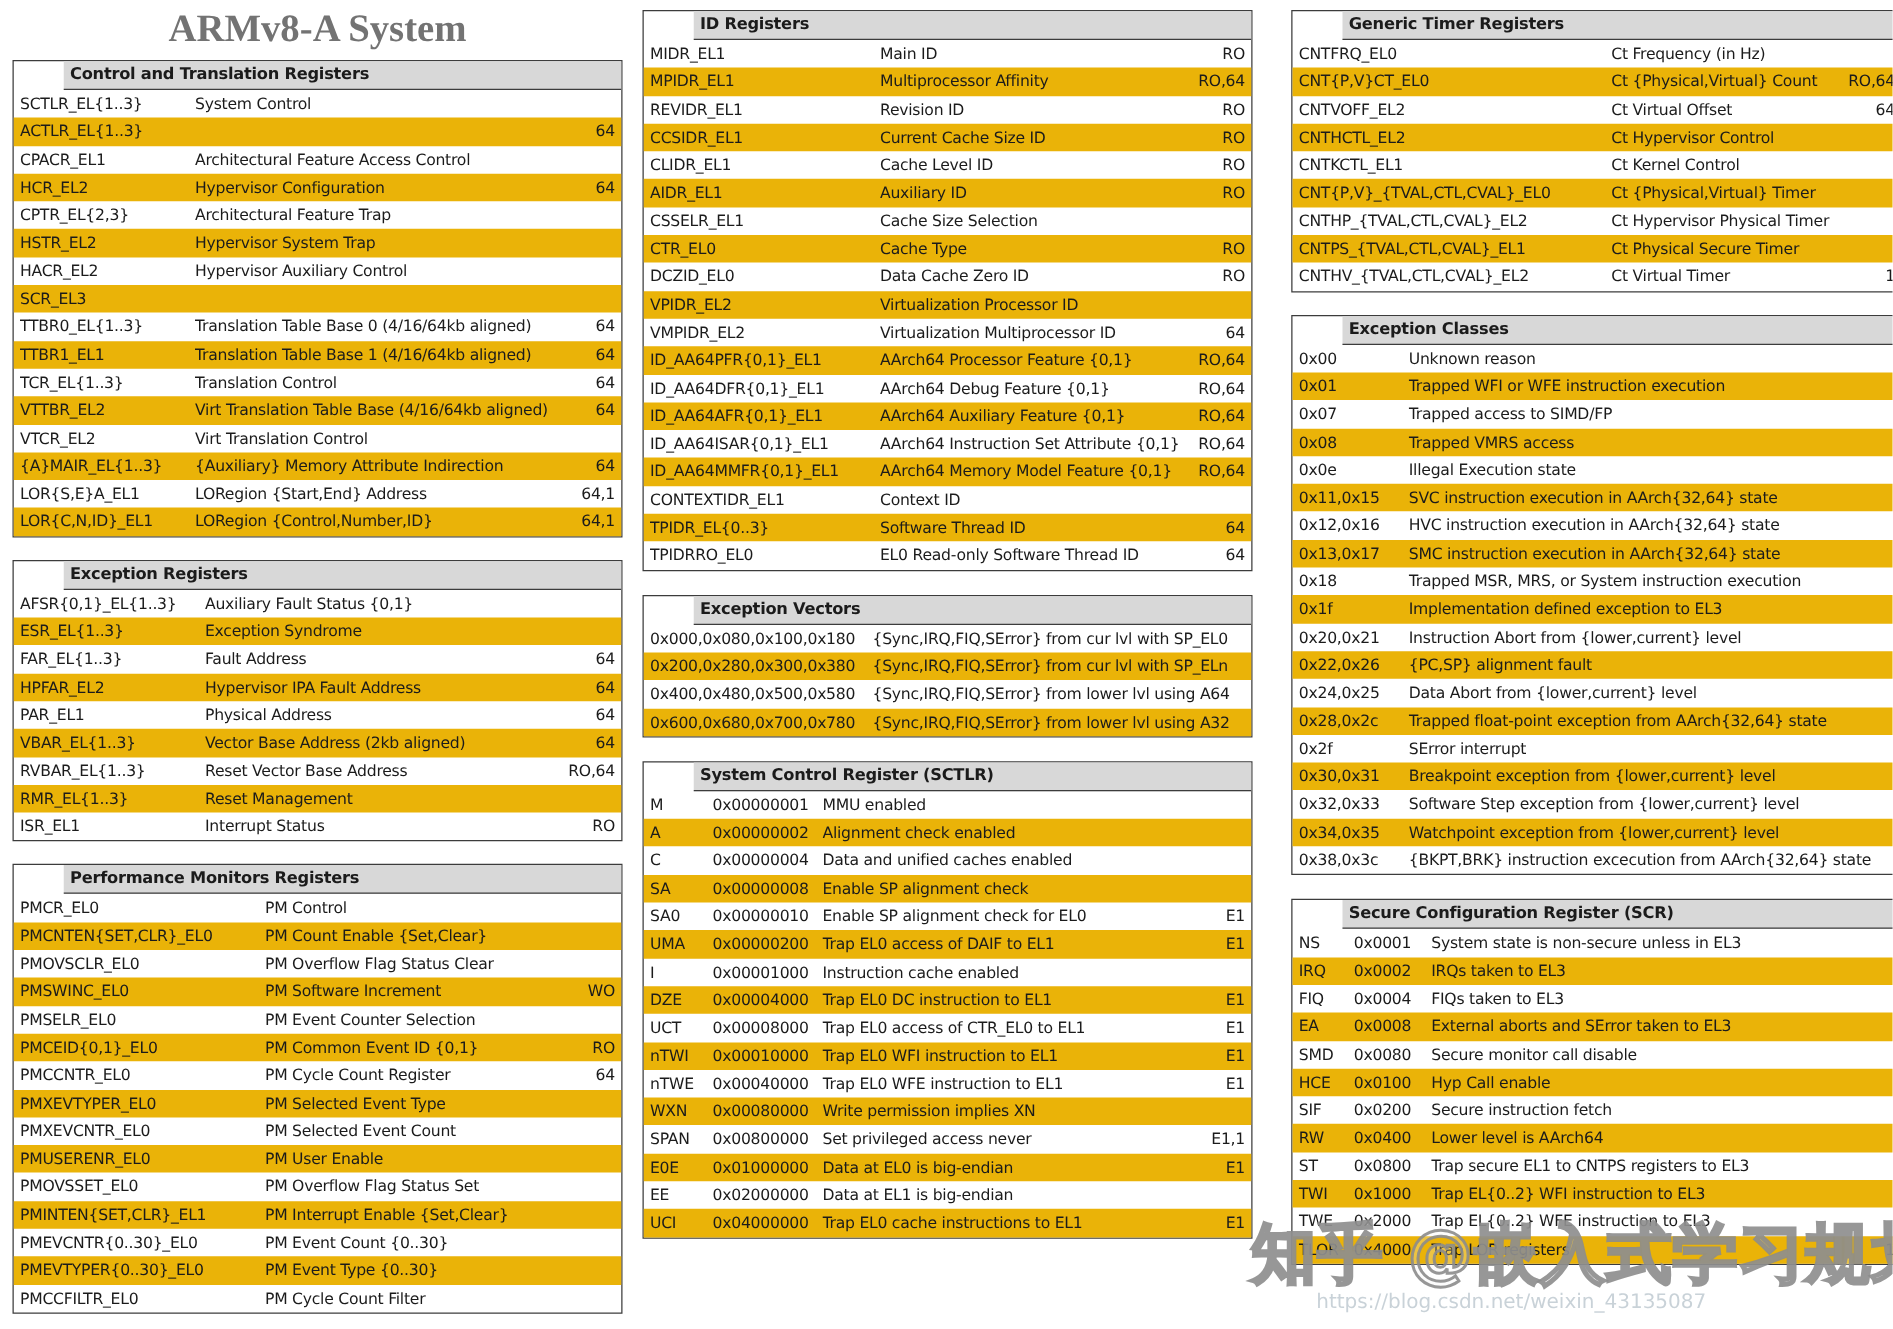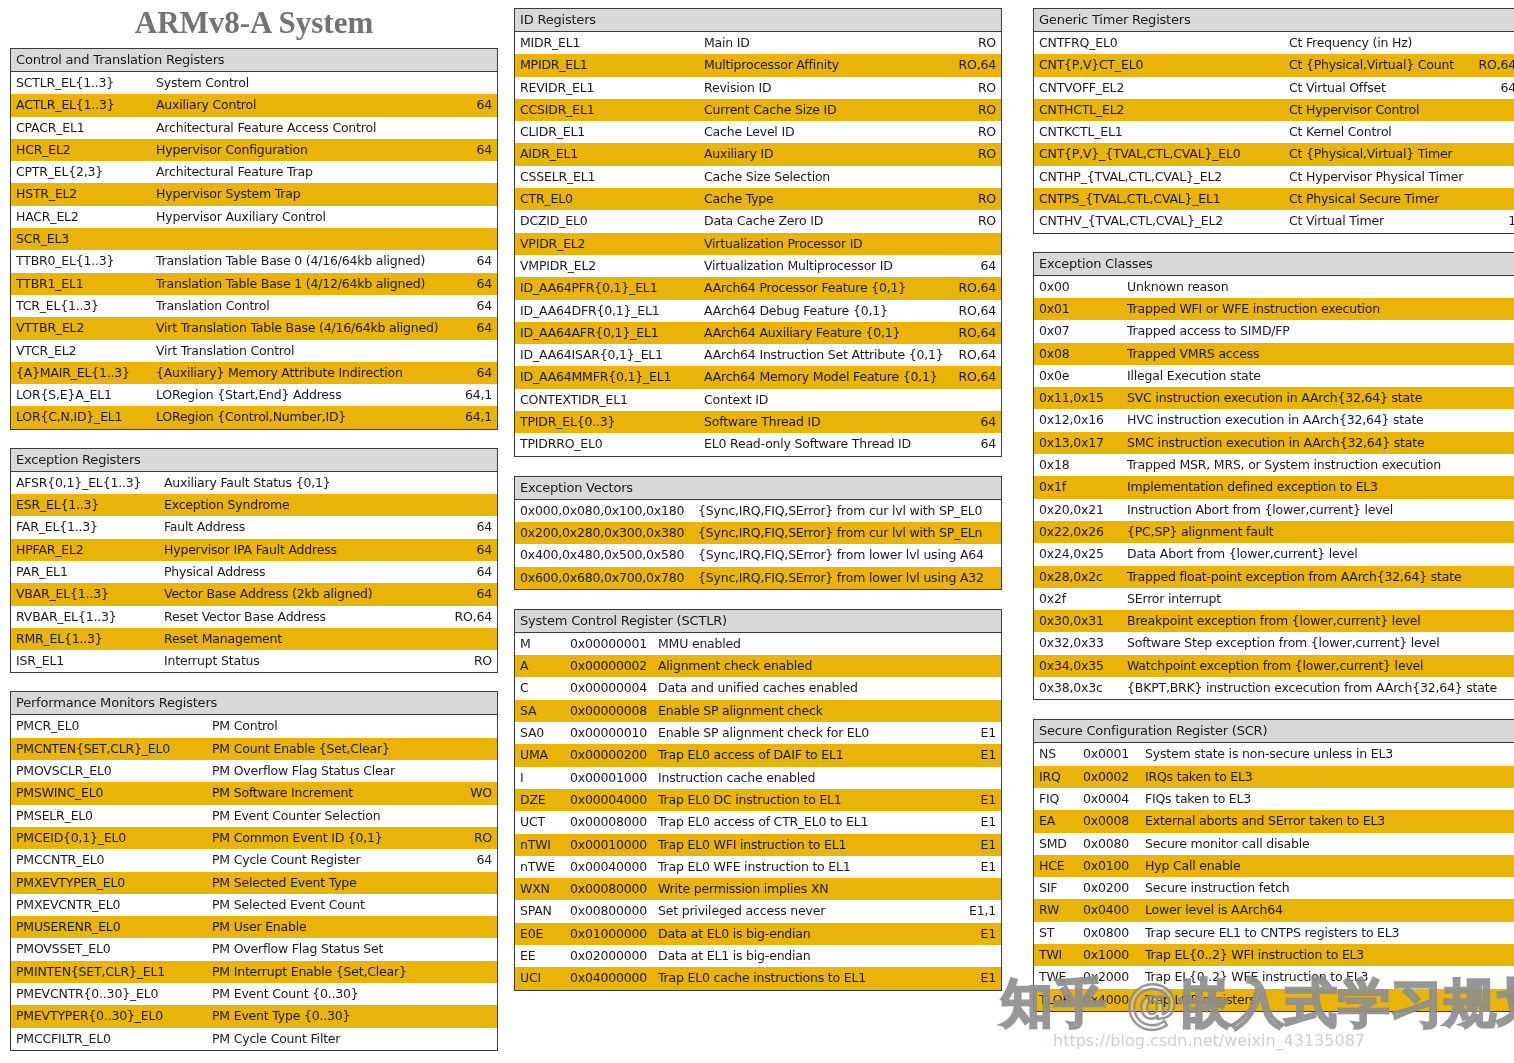--- a/index.html
+++ b/index.html
@@ -6,21 +6,21 @@
   body{width:1514px;height:1063px;position:relative;background:#ffffff;overflow:hidden;
        font-family:"DejaVu Sans",sans-serif;color:#1b1b1b;}
   .col{position:absolute;top:8px;}
   #col1{left:10px;top:4px;width:488px;}
   #col2{left:514px;width:488px;}
   #col3{left:1019px;width:489px;padding-left:14px;}
   .page-title{font-family:"Liberation Serif",serif;font-weight:bold;font-size:31px;
               text-align:center;height:38px;line-height:38px;margin-bottom:6px;color:#737373;}
   .tbl{border:1px solid #3c3c3c;background:#ffffff;}
   .tbl-hdr{height:22px;line-height:22px;background:#d8d8d8;border-bottom:1px solid #3c3c3c;
-           font-weight:normal;font-size:13px;letter-spacing:-0.2px;padding:0 5px;white-space:nowrap;overflow:hidden;}
+           font-weight:bold;font-size:13px;letter-spacing:-0.2px;padding:0 5px;white-space:nowrap;overflow:hidden;margin-left:40px;}
   .row{display:flex;height:22.3px;line-height:22.3px;padding:0 5px;font-size:12.5px;
        letter-spacing:-0.2px;white-space:nowrap;}
   .row.alt{background:#eab308;}
   .cell-name{flex:0 0 var(--nw);overflow:hidden;}
   .cell-hex{flex:0 0 var(--hw);overflow:hidden;}
   .cell-desc{flex:1 1 auto;overflow:hidden;}
   .cell-flag{flex:0 0 auto;margin-left:auto;padding-left:4px;}
   #wm-zhihu{position:absolute;left:1001px;top:969px;font-size:52px;font-weight:bold;
             white-space:nowrap;letter-spacing:1px;color:rgba(245,245,245,0.25);
             -webkit-text-stroke:2.4px rgba(140,140,140,0.9);z-index:5;}
@@ -35,21 +35,20 @@
   <div class="page-title">ARMv8-A System</div>
 <section class="tbl" style="margin-top: 6px; --nw: 140px;">
       <div class="tbl-hdr">Control and Translation Registers</div>
       <div class="row">
         <span class="cell-name">SCTLR_EL{1..3}</span>
         <span class="cell-desc">System Control</span>
         <span class="cell-flag"></span>
       </div>
       <div class="row alt">
         <span class="cell-name">ACTLR_EL{1..3}</span>
-        <span class="cell-desc">Auxiliary Control</span>
         <span class="cell-flag">64</span>
       </div>
       <div class="row">
         <span class="cell-name">CPACR_EL1</span>
         <span class="cell-desc">Architectural Feature Access Control</span>
         <span class="cell-flag"></span>
       </div>
       <div class="row alt">
         <span class="cell-name">HCR_EL2</span>
         <span class="cell-desc">Hypervisor Configuration</span>
@@ -74,21 +73,21 @@
         <span class="cell-name">SCR_EL3</span>
         <span class="cell-flag"></span>
       </div>
       <div class="row">
         <span class="cell-name">TTBR0_EL{1..3}</span>
         <span class="cell-desc">Translation Table Base 0 (4/16/64kb aligned)</span>
         <span class="cell-flag">64</span>
       </div>
       <div class="row alt">
         <span class="cell-name">TTBR1_EL1</span>
-        <span class="cell-desc">Translation Table Base 1 (4/12/64kb aligned)</span>
+        <span class="cell-desc">Translation Table Base 1 (4/16/64kb aligned)</span>
         <span class="cell-flag">64</span>
       </div>
       <div class="row">
         <span class="cell-name">TCR_EL{1..3}</span>
         <span class="cell-desc">Translation Control</span>
         <span class="cell-flag">64</span>
       </div>
       <div class="row alt">
         <span class="cell-name">VTTBR_EL2</span>
         <span class="cell-desc">Virt Translation Table Base (4/16/64kb aligned)</span>

